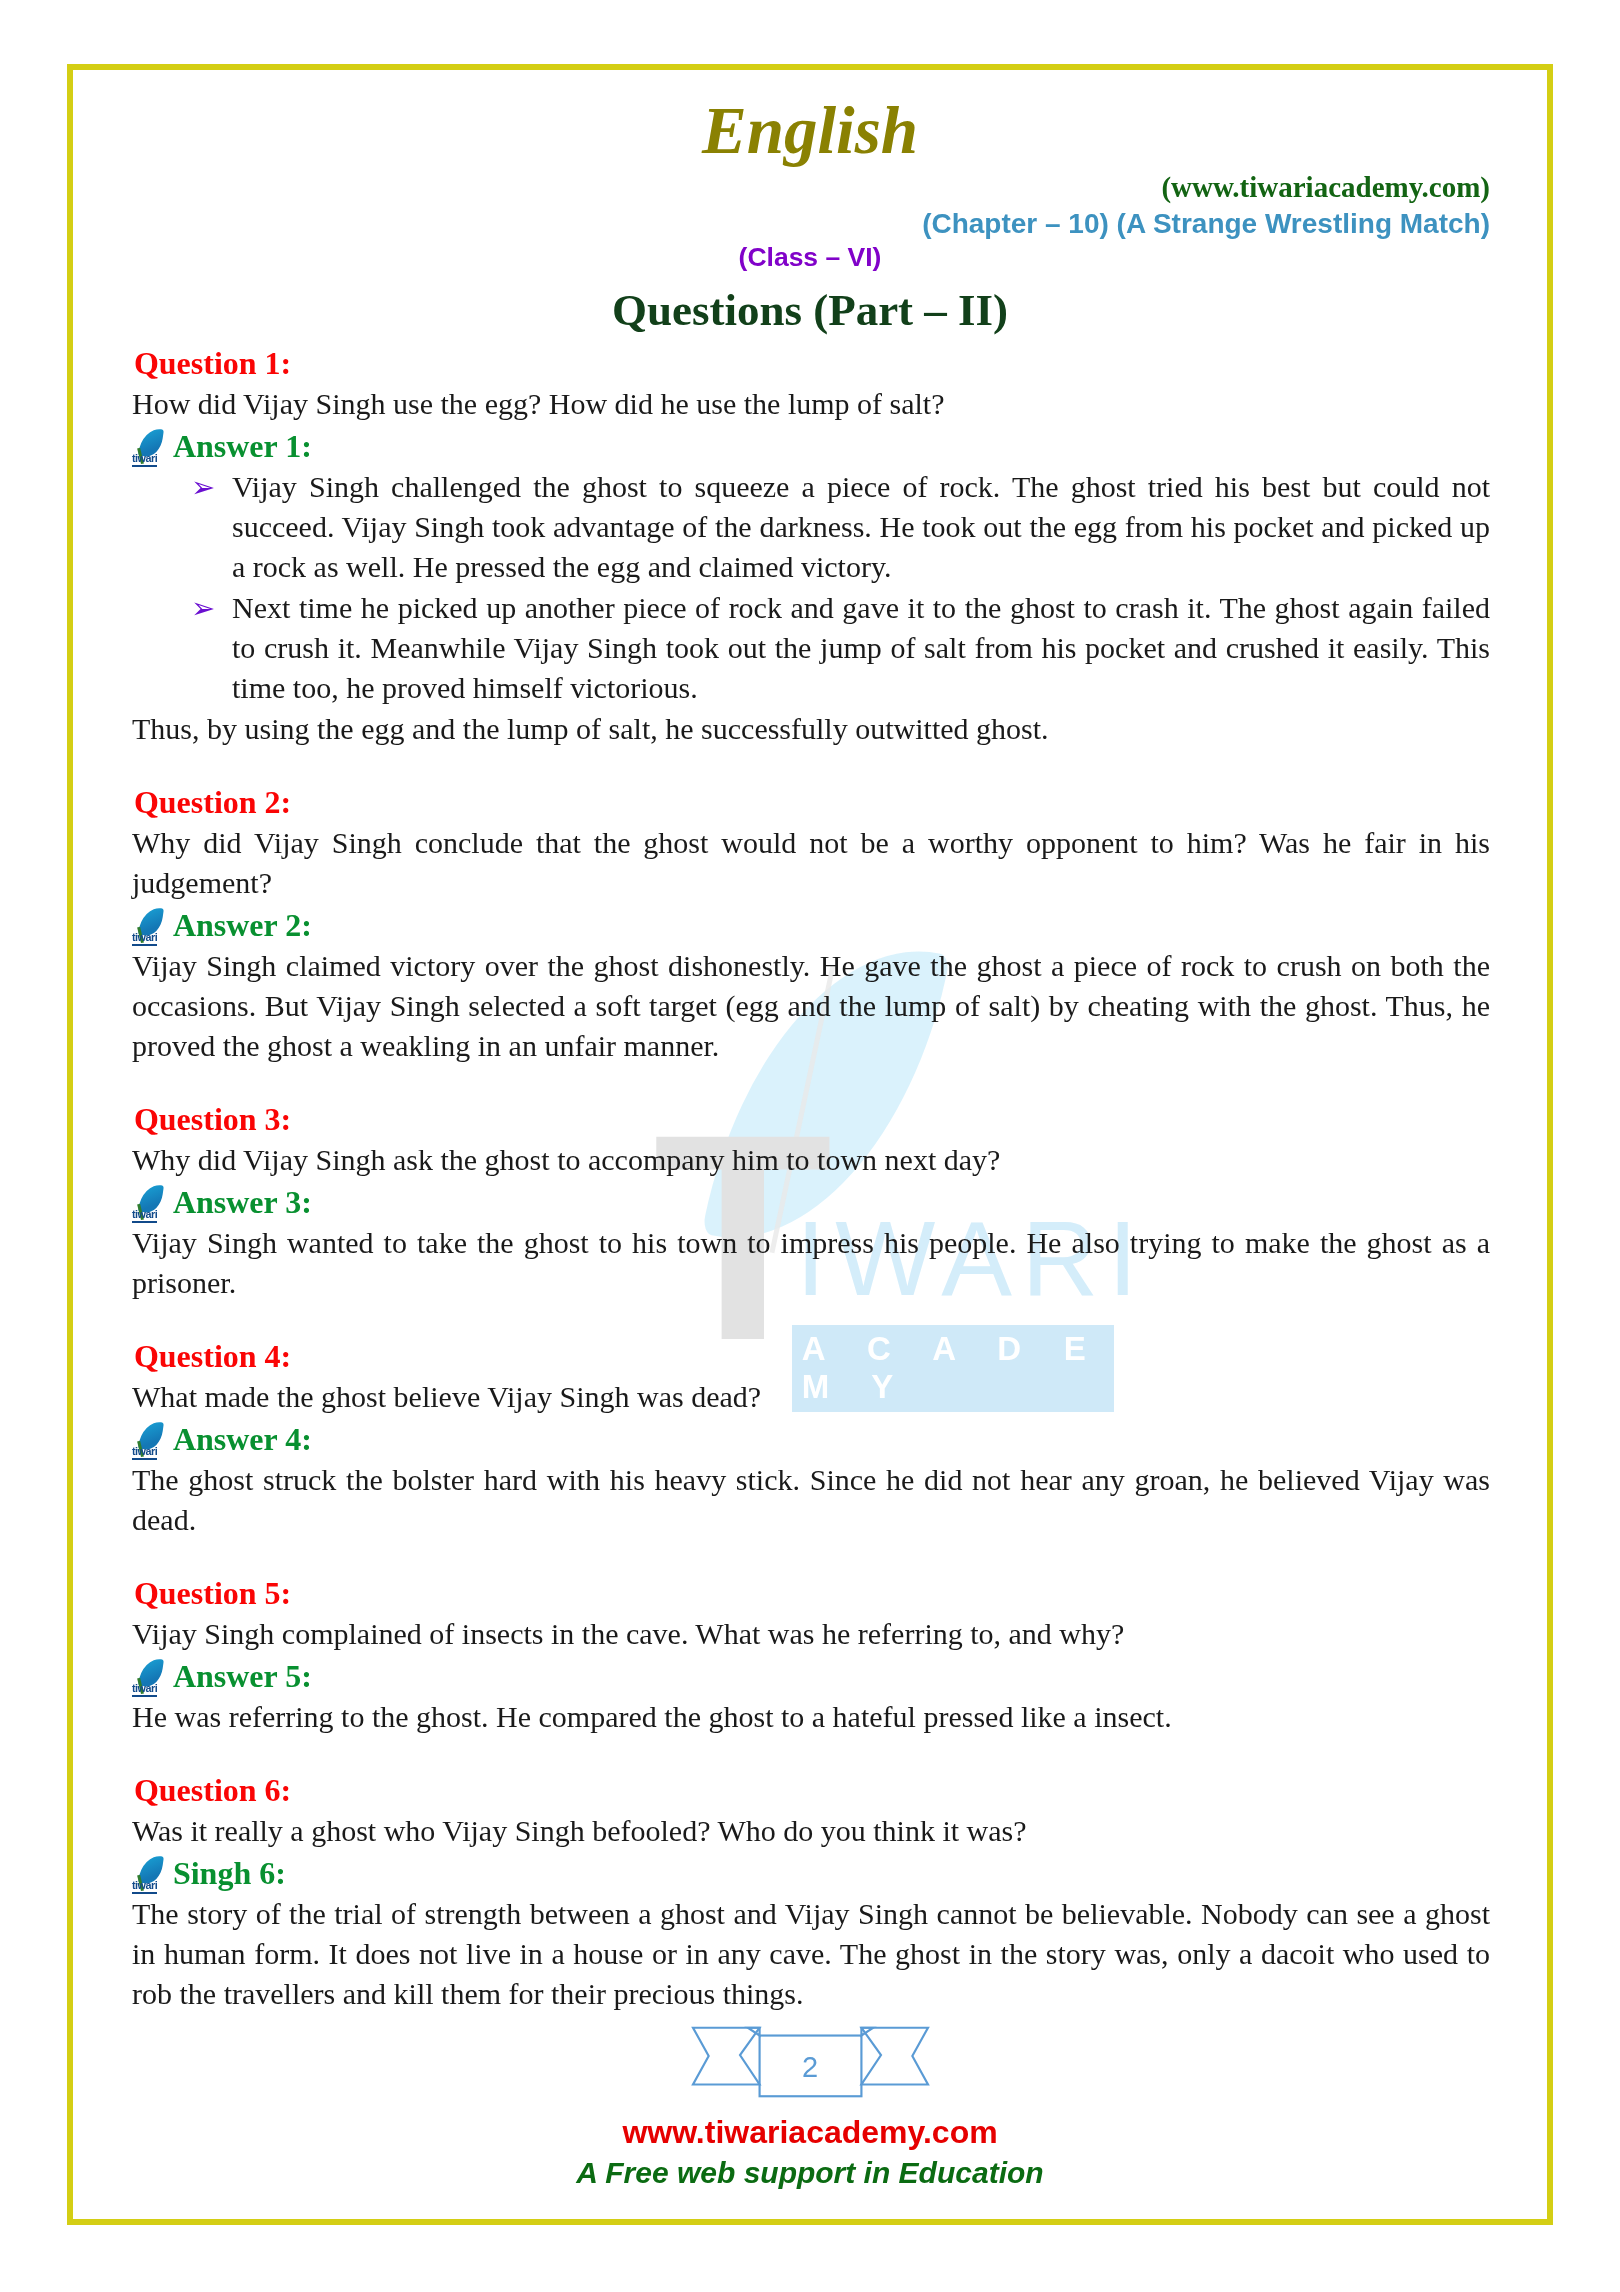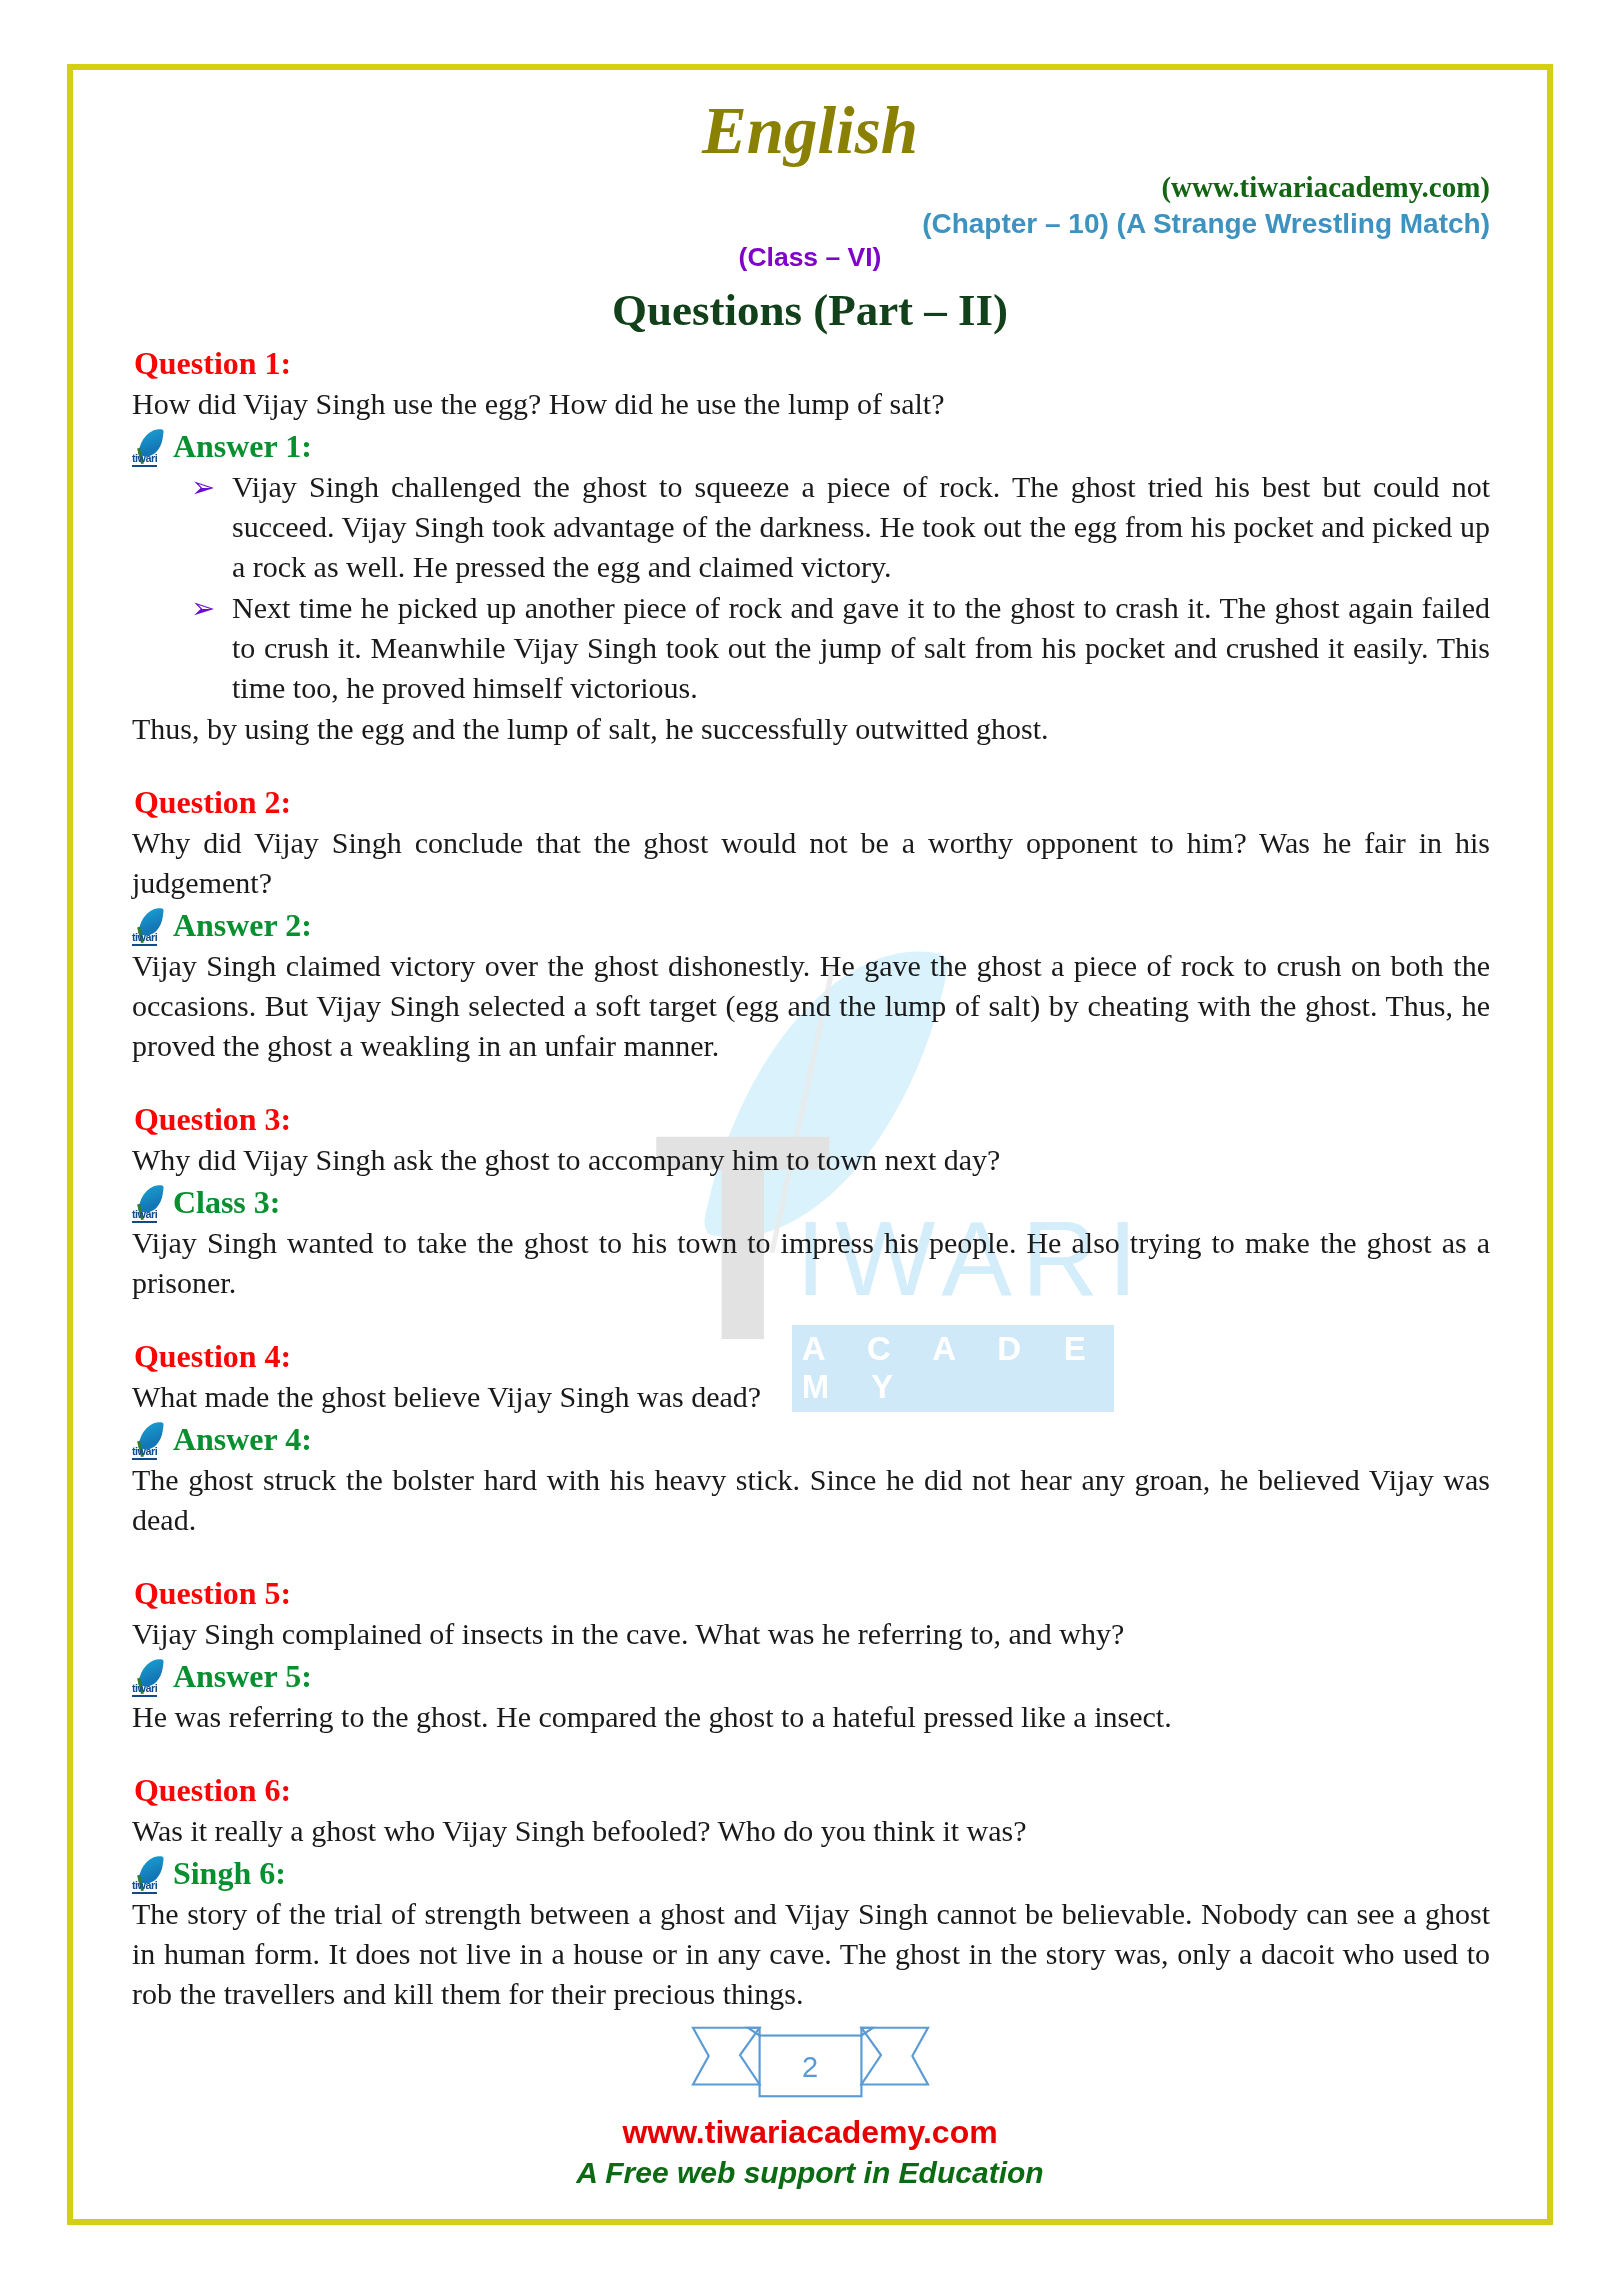--- a/index.html
+++ b/index.html
@@ -382,21 +382,21 @@
 
       <div class="qa-block spaced">
         <div class="q-label">Question 3:</div>
         <div class="q-text">Why did Vijay Singh ask the ghost to accompany him to town next day?</div>
         <div class="a-head">
           <span class="leaf-icon">
             <span class="blade"></span>
             <span class="stem"></span>
             <span class="tiwari">tiwari</span>
           </span>
-          <span class="a-label">Class 3:</span>
+          <span class="a-label">Answer 3:</span>
         </div>
         <div class="a-text">Vijay Singh wanted to take the ghost to his town to impress his people. He also trying to make the ghost as a prisoner.</div>
       </div>
 
       <div class="qa-block spaced">
         <div class="q-label">Question 4:</div>
         <div class="q-text">What made the ghost believe Vijay Singh was dead?</div>
         <div class="a-head">
           <span class="leaf-icon">
             <span class="blade"></span>

